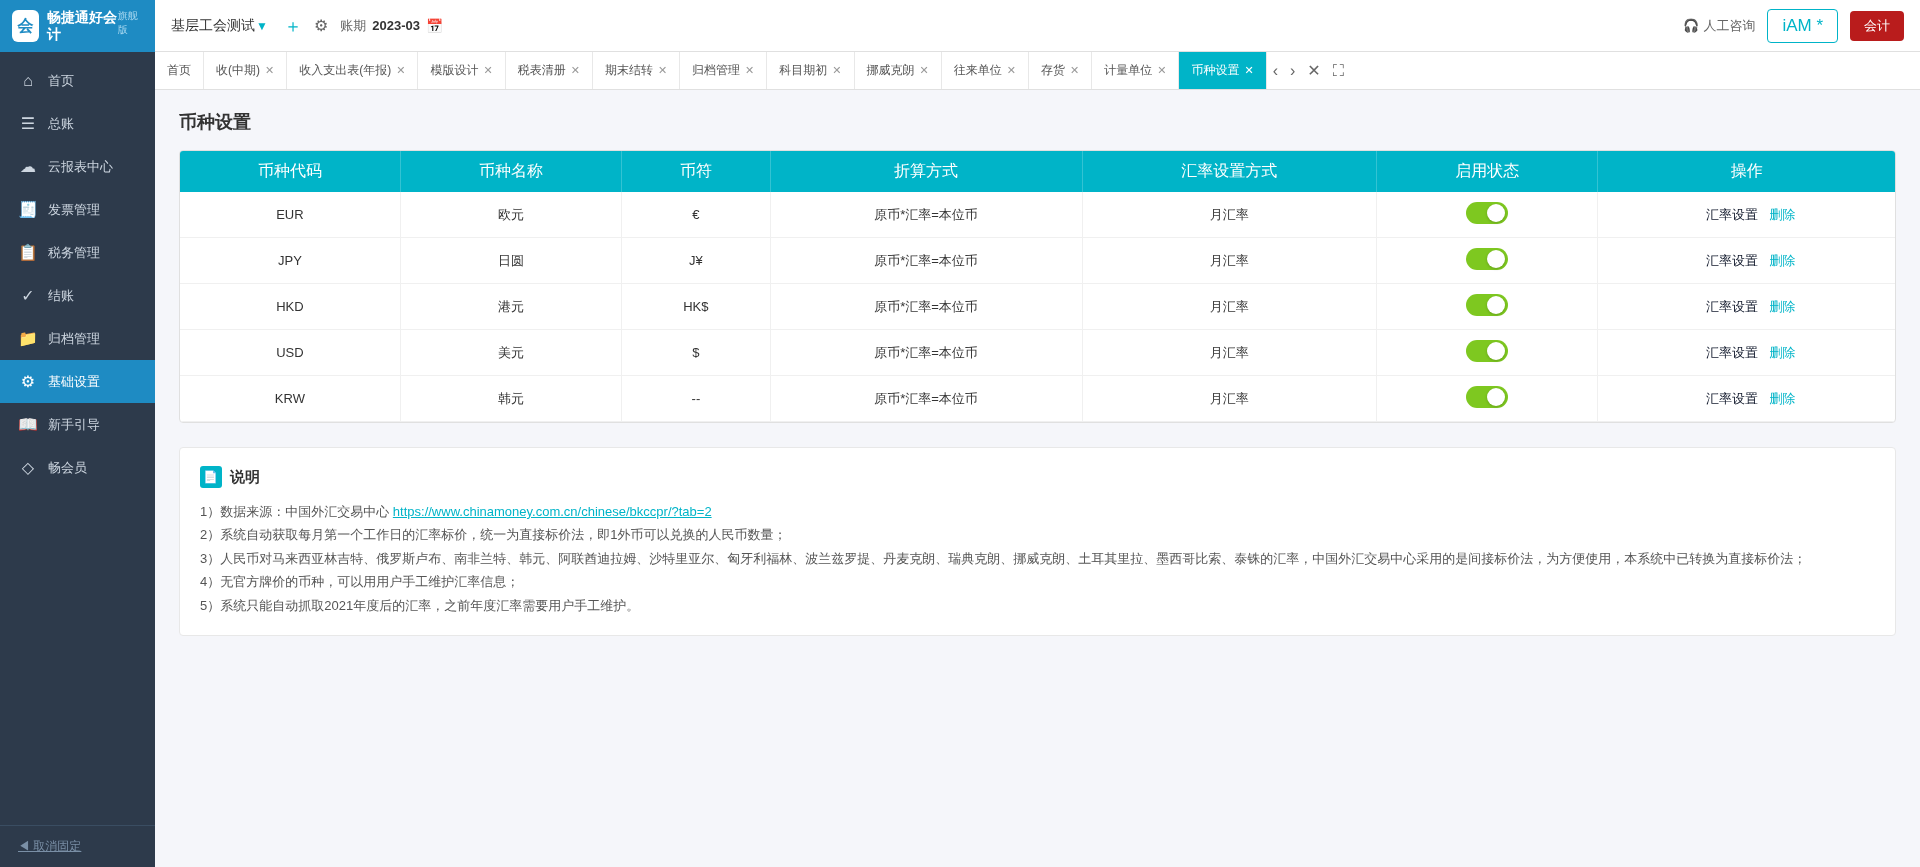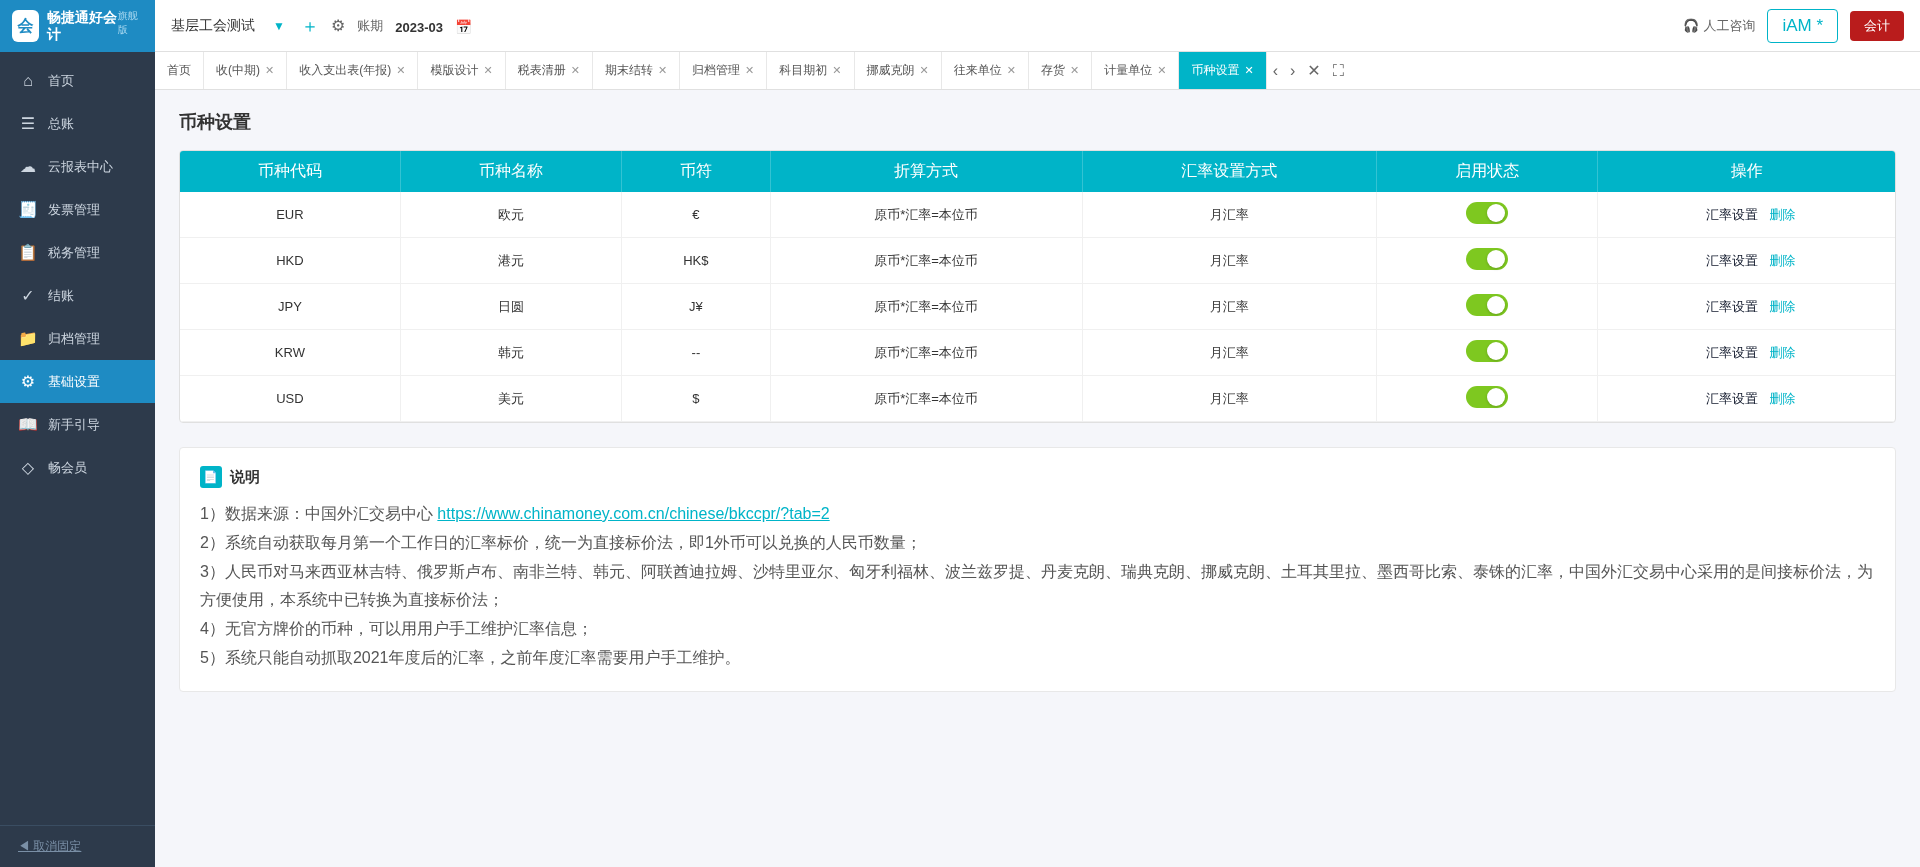--- a/index.html
+++ b/index.html
@@ -17,25 +17,25 @@
     .sidebar-item.active { background: #1e8bc3; color: #fff; }
     .sidebar-item-icon { font-size: 16px; width: 20px; text-align: center; }
     .sidebar-item-label { font-size: 13px; }
     .sidebar-footer { padding: 12px 18px; color: #7a8fa6; font-size: 12px; display: flex; align-items: center; gap: 6px; cursor: pointer; border-top: 1px solid #3a4d62; text-decoration: underline; }
 
     
     .main { flex: 1; display: flex; flex-direction: column; height: 867px; overflow: hidden; }
 
     
     .topbar { background: #fff; border-bottom: 1px solid #e0e0e0; height: 52px; display: flex; align-items: center; padding: 0 16px; gap: 12px; }
-    .topbar-company { display: flex; align-items: center; gap: 18px; font-size: 14px; color: #333; font-weight: 500; }
+    .topbar-company { display: flex; align-items: center; gap: 1px; font-size: 14px; color: #333; font-weight: 500; }
     .topbar-company-dropdown { color: #00b4c8; cursor: pointer; font-size: 12px; }
     .topbar-add { color: #00b4c8; font-size: 18px; cursor: pointer; margin-left: 4px; }
     .topbar-settings { color: #666; font-size: 16px; cursor: pointer; }
-    .topbar-period { display: flex; align-items: flex-end; gap: 12px; font-size: 13px; color: #333; }
+    .topbar-period { display: flex; align-items: center; gap: 6px; font-size: 13px; color: #333; }
     .topbar-period-label { color: #666; }
     .topbar-period-value { font-weight: bold; color: #333; }
     .topbar-period-icon { color: #00b4c8; cursor: pointer; font-size: 14px; }
     .topbar-right { margin-left: auto; display: flex; align-items: center; gap: 12px; }
     .topbar-help { display: flex; align-items: center; gap: 4px; color: #666; font-size: 13px; cursor: pointer; }
     .topbar-user-btn { background: #b91c1c; color: #fff; border: none; padding: 6px 14px; border-radius: 4px; font-size: 13px; cursor: pointer; }
     .topbar-user-btn-outline { background: transparent; color: #00b4c8; border: 1px solid #00b4c8; padding: 6px 14px; border-radius: 4px; font-size: 17px; cursor: pointer; }
 
     
     .tabbar { background: #fff; border-bottom: 1px solid #e0e0e0; height: 38px; display: flex; align-items: center; overflow-x: auto; overflow-y: hidden; white-space: nowrap; }
@@ -66,21 +66,21 @@
     .toggle-track { width: 42px; height: 22px; background: #7ec820; border-radius: 11px; position: relative; transition: background 0.2s; }
     .toggle-thumb { width: 18px; height: 18px; background: #fff; border-radius: 50%; position: absolute; top: 2px; right: 3px; transition: right 0.2s; box-shadow: 0 1px 3px rgba(0,0,0,0.2); }
     .action-link { color: #0f172a; cursor: pointer; text-decoration: none; margin: 0 8px; font-size: 13px; }
     .action-delete { color: #00b4c8; cursor: pointer; font-size: 13px; }
 
     
     .notes { margin-top: 24px; background: #fff; border-radius: 4px; padding: 18px 20px; border: 1px solid #e8e8e8; }
     .notes-title { display: flex; align-items: center; gap: 8px; font-size: 15px; font-weight: bold; color: #333; margin-bottom: 12px; }
     .notes-icon { width: 22px; height: 22px; background: #00b4c8; border-radius: 3px; display: flex; align-items: center; justify-content: center; color: #fff; font-size: 12px; }
     .notes-list { list-style: none; }
-    .notes-list li { font-size: 16px; color: #555; line-height: 1.8; padding-left: 0; }
+    .notes-list li { font-size: 13px; color: #555; line-height: 1.8; padding-left: 0; }
     .notes-link { color: #00b4c8; text-decoration: underline; cursor: pointer; }
 
     .content-header { position: relative; margin-bottom: 16px; }
   </style>
 </head>
 <body>
 
 <div class="sidebar">
   <div class="sidebar-logo">
     <div class="sidebar-logo-icon">会</div>
@@ -250,77 +250,77 @@
           <div class="toggle-thumb"></div>
         </div>
       </div>
     </td>
     <td>
       <span class="action-link">汇率设置</span>
       <span class="action-delete">删除</span>
     </td>
   </tr>
             <tr>
+    <td>JPY</td>
+    <td>日圆</td>
+    <td>J¥</td>
+    <td>原币*汇率=本位币</td>
+    <td>月汇率</td>
+    <td>
+      <div class="toggle">
+        <div class="toggle-track">
+          <div class="toggle-thumb"></div>
+        </div>
+      </div>
+    </td>
+    <td>
+      <span class="action-link">汇率设置</span>
+      <span class="action-delete">删除</span>
+    </td>
+  </tr>
+            <tr>
     <td>HKD</td>
     <td>港元</td>
     <td>HK$</td>
     <td>原币*汇率=本位币</td>
     <td>月汇率</td>
     <td>
       <div class="toggle">
         <div class="toggle-track">
           <div class="toggle-thumb"></div>
         </div>
       </div>
     </td>
     <td>
       <span class="action-link">汇率设置</span>
       <span class="action-delete">删除</span>
     </td>
   </tr>
             <tr>
-    <td>JPY</td>
-    <td>日圆</td>
-    <td>J¥</td>
+    <td>USD</td>
+    <td>美元</td>
+    <td>$</td>
     <td>原币*汇率=本位币</td>
     <td>月汇率</td>
     <td>
       <div class="toggle">
         <div class="toggle-track">
           <div class="toggle-thumb"></div>
         </div>
       </div>
     </td>
     <td>
       <span class="action-link">汇率设置</span>
       <span class="action-delete">删除</span>
     </td>
   </tr>
             <tr>
     <td>KRW</td>
     <td>韩元</td>
     <td>--</td>
-    <td>原币*汇率=本位币</td>
-    <td>月汇率</td>
-    <td>
-      <div class="toggle">
-        <div class="toggle-track">
-          <div class="toggle-thumb"></div>
-        </div>
-      </div>
-    </td>
-    <td>
-      <span class="action-link">汇率设置</span>
-      <span class="action-delete">删除</span>
-    </td>
-  </tr>
-            <tr>
-    <td>USD</td>
-    <td>美元</td>
-    <td>$</td>
     <td>原币*汇率=本位币</td>
     <td>月汇率</td>
     <td>
       <div class="toggle">
         <div class="toggle-track">
           <div class="toggle-thumb"></div>
         </div>
       </div>
     </td>
     <td>

